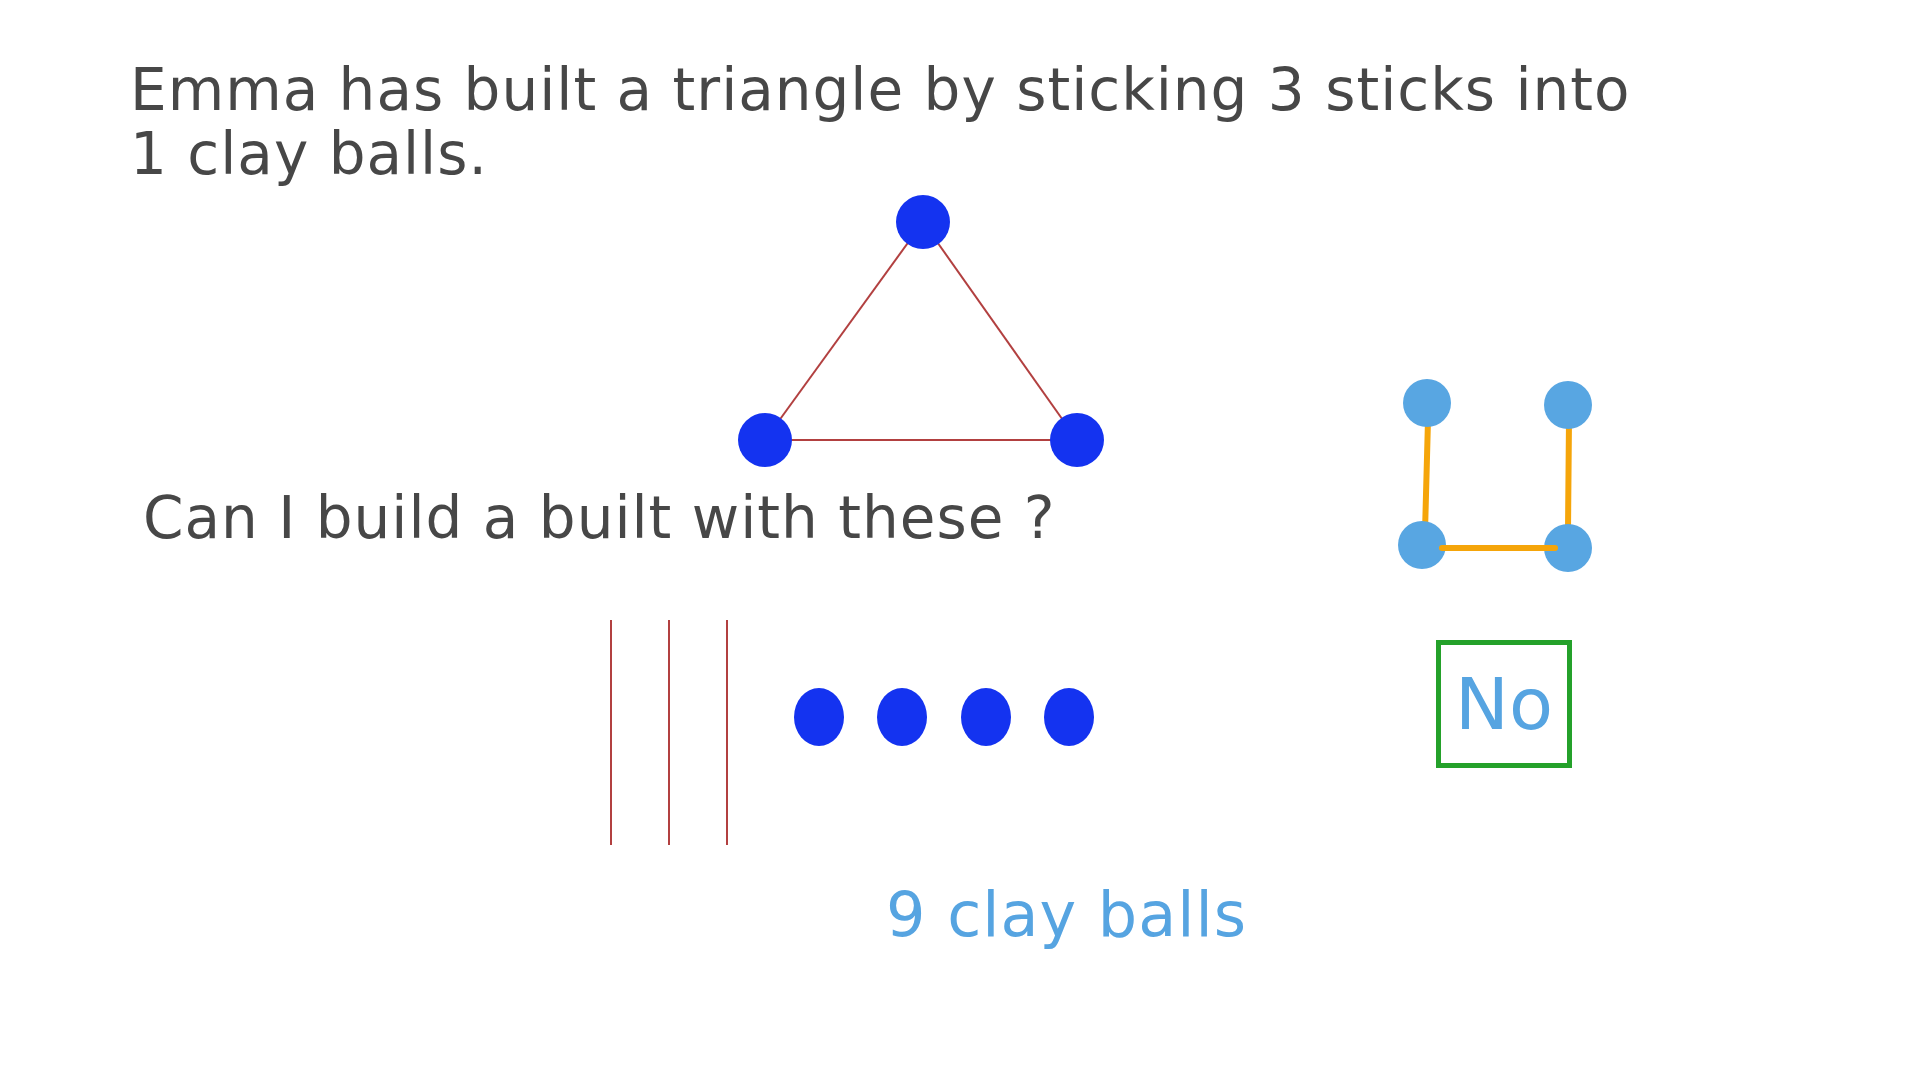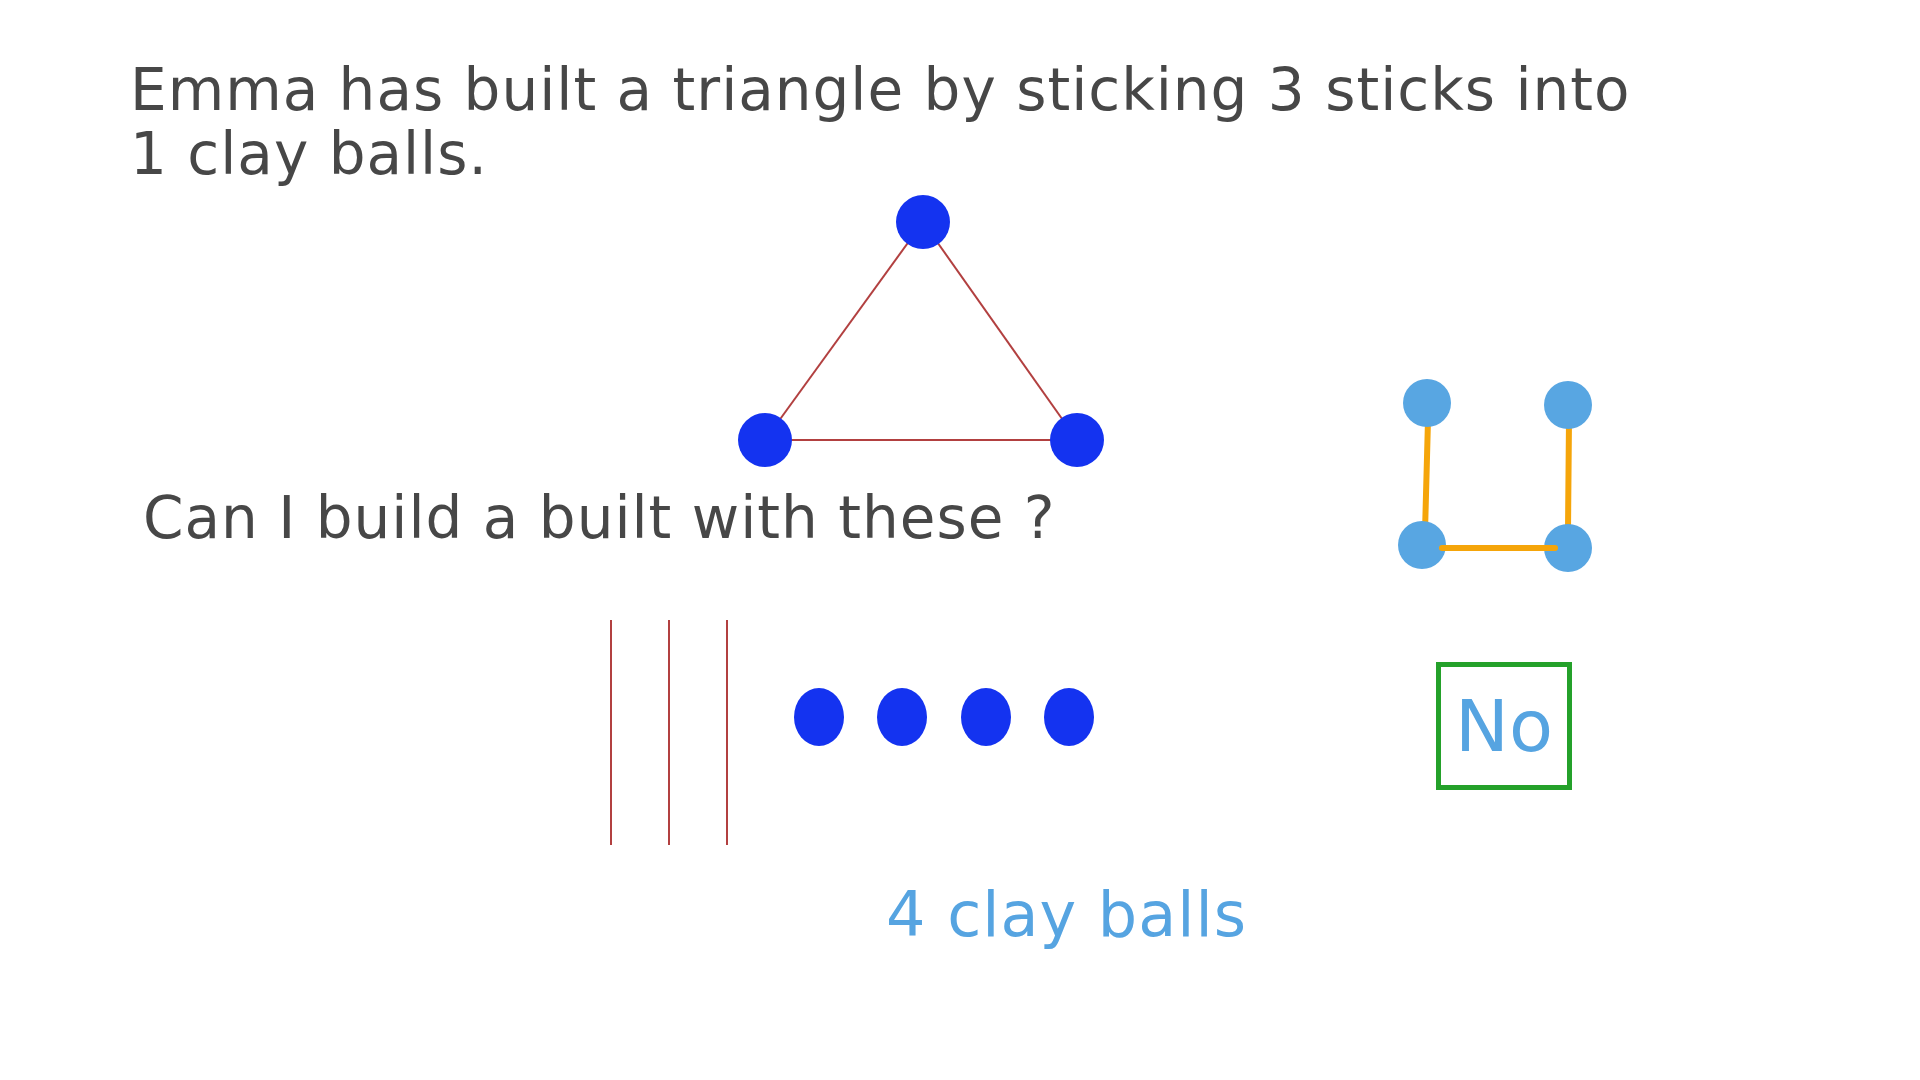--- a/index.html
+++ b/index.html
@@ -5,21 +5,21 @@
     html, body { margin: 0; padding: 0; background: #ffffff; }
     body { width: 1920px; height: 1080px; position: relative; overflow: hidden; }
     .canvas { position: absolute; left: 0; top: 0; width: 1920px; height: 1080px; }
     .hw { position: absolute; font-family: "DejaVu Sans", sans-serif; white-space: nowrap; letter-spacing: 1px; }
     .dark { color: #474747; }
     .blue { color: #56a4e1; }
     .intro { left: 130px; top: 58px; font-size: 58px; line-height: 64px; }
     .question { left: 143px; top: 486px; font-size: 58px; line-height: 64px; }
     .label-sticks { left: 528px; top: 880px; font-size: 62px; line-height: 70px; }
     .label-balls { left: 886px; top: 880px; font-size: 62px; line-height: 70px; }
-    .answer-box { position: absolute; left: 1436px; top: 662px; width: 136px; height: 128px;
+    .answer-box { position: absolute; left: 1436px; top: 640px; width: 136px; height: 128px;
       border: 5px solid #24a12a; box-sizing: border-box; display: flex; align-items: center; justify-content: center; }
     .answer-text { font-family: "DejaVu Sans", sans-serif; font-size: 72px; color: #56a4e1; line-height: 1; }
     svg { position: absolute; left: 0; top: 0; }
   </style>
 </head>
 <body>
 
 <div class="canvas">
 
   <div class="hw dark intro">
@@ -58,19 +58,19 @@
     <g>
       <ellipse cx="819" cy="717" rx="25" ry="29" fill="#1433f0"></ellipse>
       <ellipse cx="902" cy="717" rx="25" ry="29" fill="#1433f0"></ellipse>
       <ellipse cx="986" cy="717" rx="25" ry="29" fill="#1433f0"></ellipse>
       <ellipse cx="1069" cy="717" rx="25" ry="29" fill="#1433f0"></ellipse>
     </g>
   </svg>
 
   <div class="hw dark question">Can I build a built with these ?</div>
 
-  <div class="hw blue label-balls">4 clay balls</div>
+  <div class="hw blue label-balls">9 clay balls</div>
 
   <div class="answer-box">
     <span class="answer-text">No</span>
   </div>
 
 </div>
 
 </body></html>

